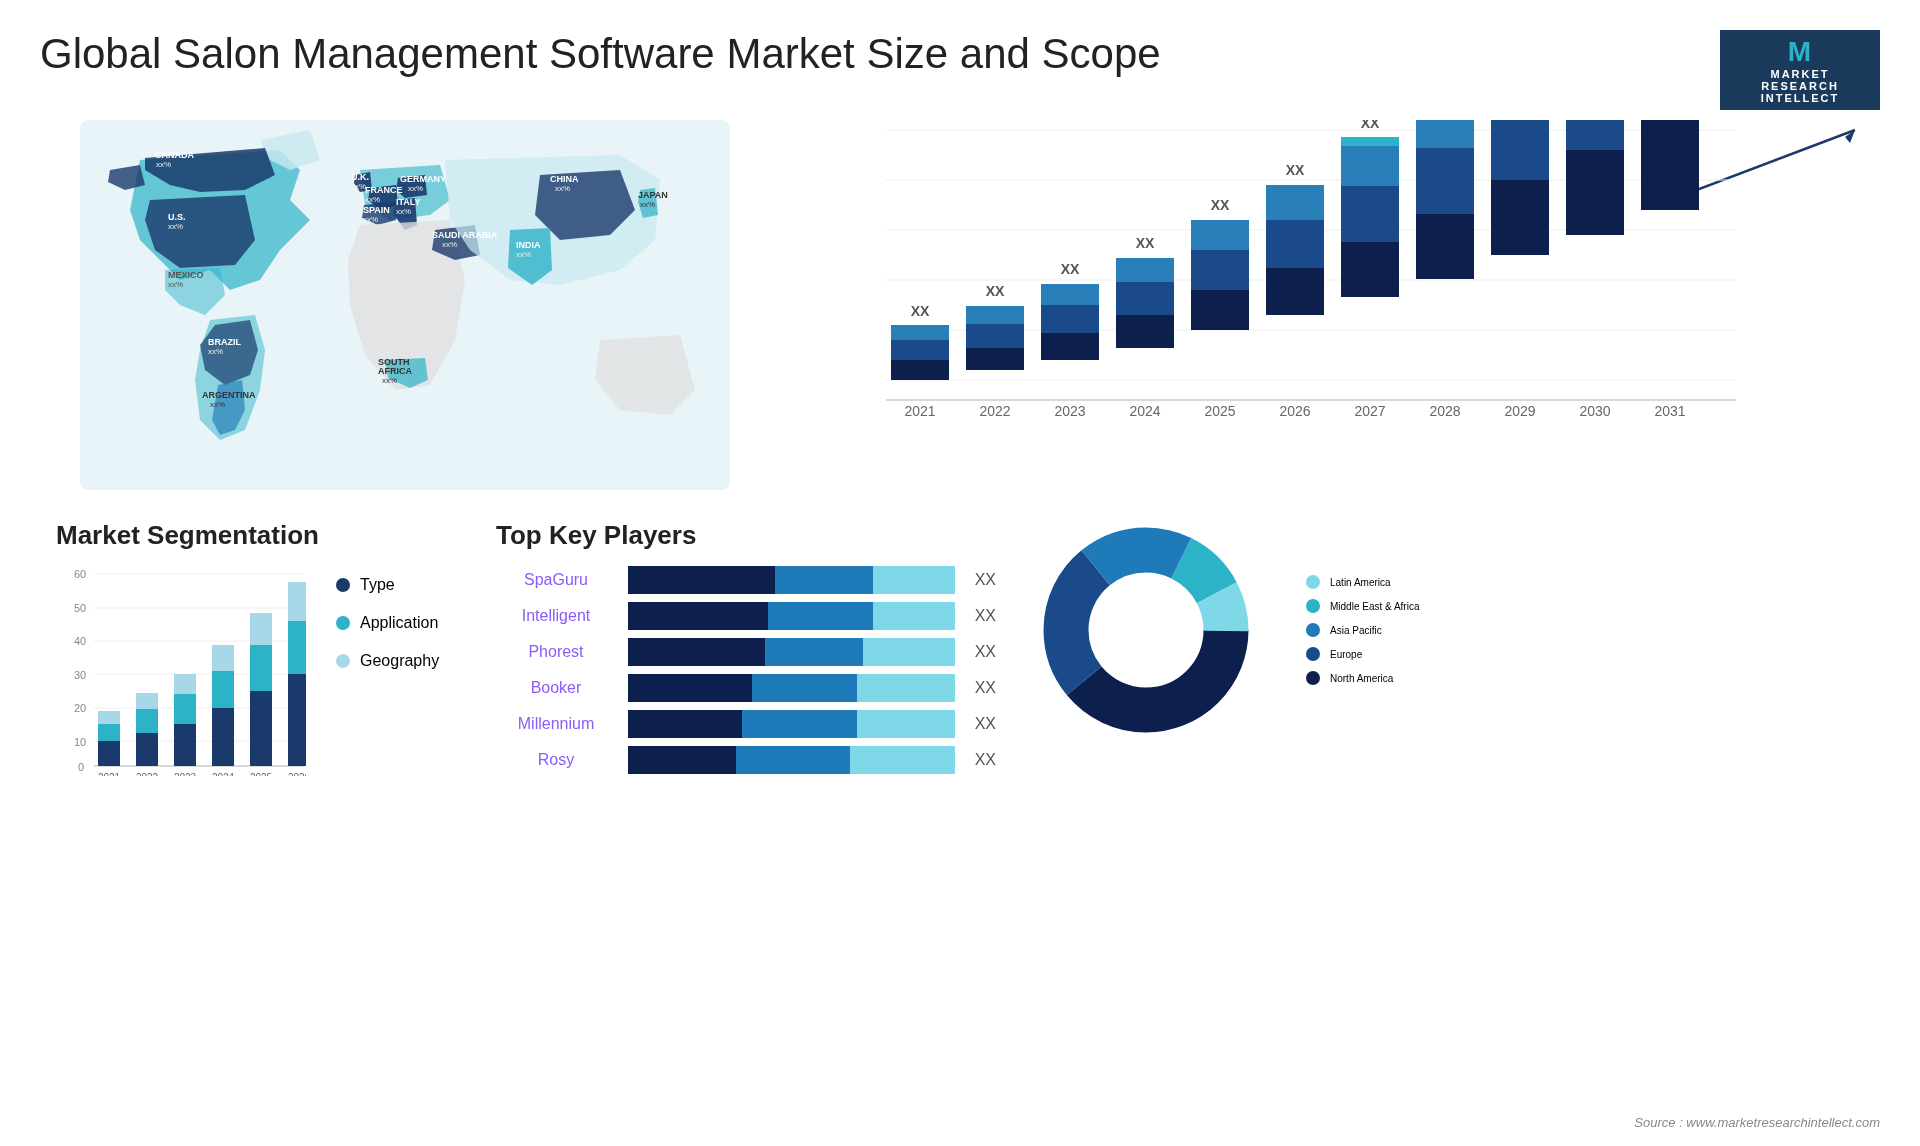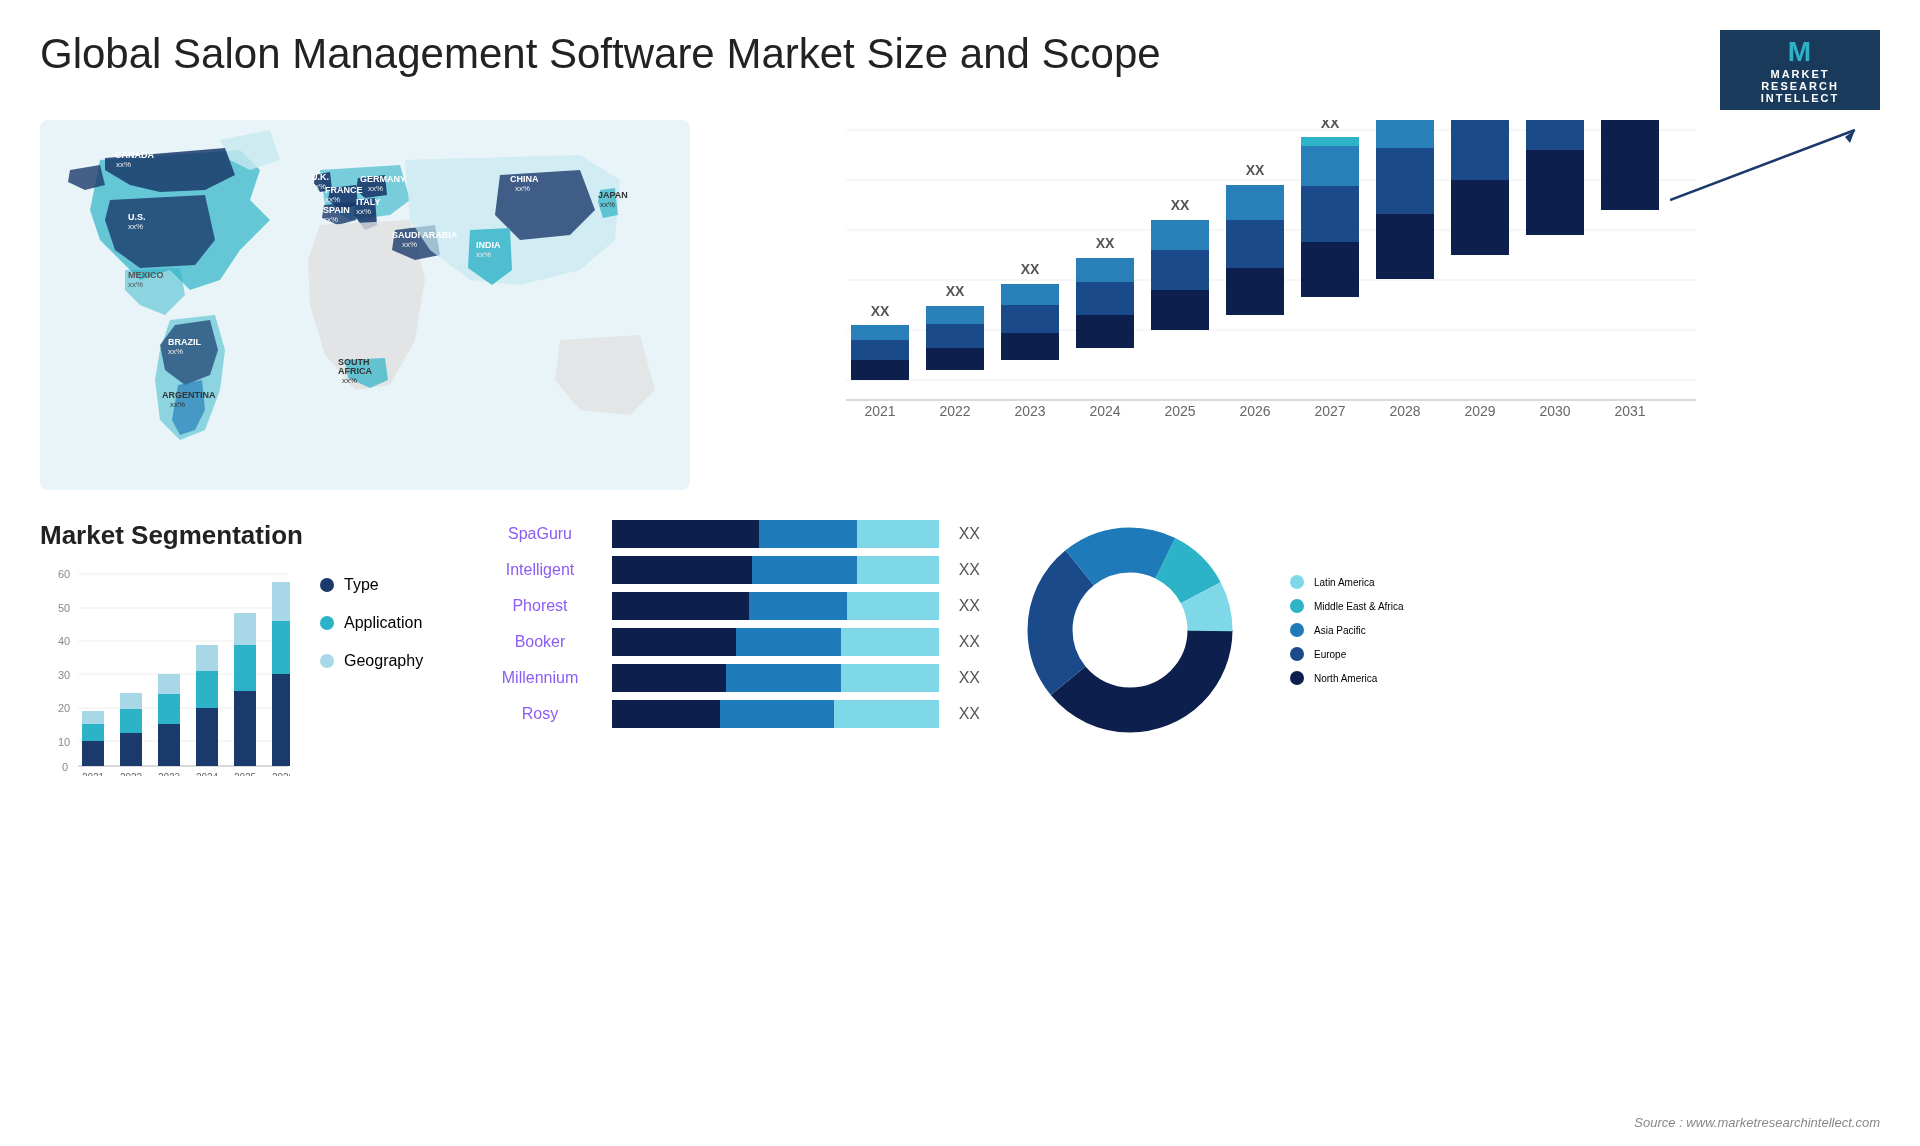--- a/index.html
+++ b/index.html
@@ -54,34 +54,35 @@
       display: flex;
       padding: 0 40px;
     }
 
     
     .map-section {
       width: 736px;
       height: 380px;
       position: relative;
       flex-shrink: 0;
+      margin-left: 40px;
     }
 
     
     .chart-section {
       flex: 1;
       padding-left: 40px;
       height: 380px;
       position: relative;
     }
 
     
     .bottom-content {
       display: flex;
-      padding: 20px 40px 10px 40px;
+      padding: 20px 40px 10px 56px;
       gap: 20px;
     }
 
     .segmentation-section {
       width: 420px;
       flex-shrink: 0;
     }
     .players-section {
       width: 500px;
       flex-shrink: 0;
@@ -473,20 +474,21 @@
         </div>
         <div class="legend-item">
           <div class="legend-dot" style="background:#a8d8e8;"></div>
           <span>Geography</span>
         </div>
       </div>
     </div>
   </div>
 
   <div class="players-section">
+    <h2 class="section-title">Top Key Players</h2>
     <div class="player-bars">
 
       <div class="player-row">
         <span class="player-name">SpaGuru</span>
         <div class="player-bar-container">
           <div class="player-bar-inner">
             <div style="width:45%;height:28px;background:#0d1f4c;"></div>
             <div style="width:30%;height:28px;background:#1e7ab8;"></div>
             <div style="width:25%;height:28px;background:#7fd8e8;"></div>
           </div>

